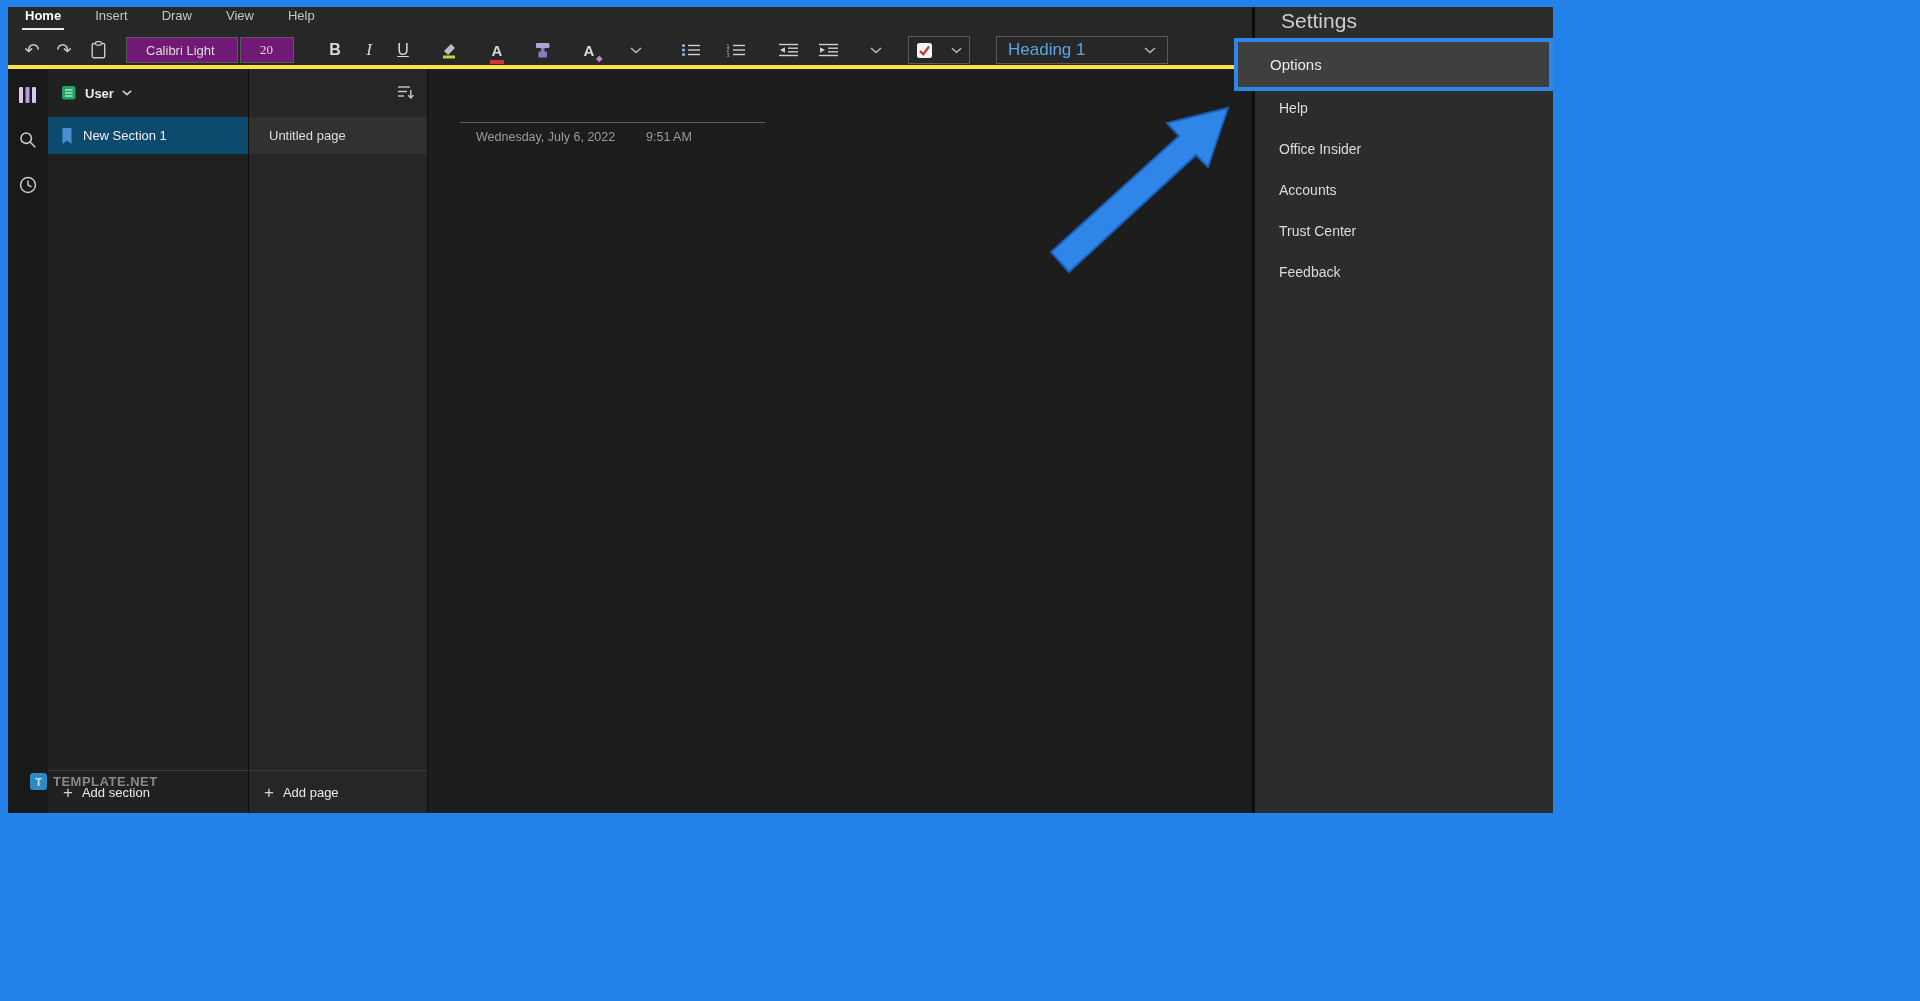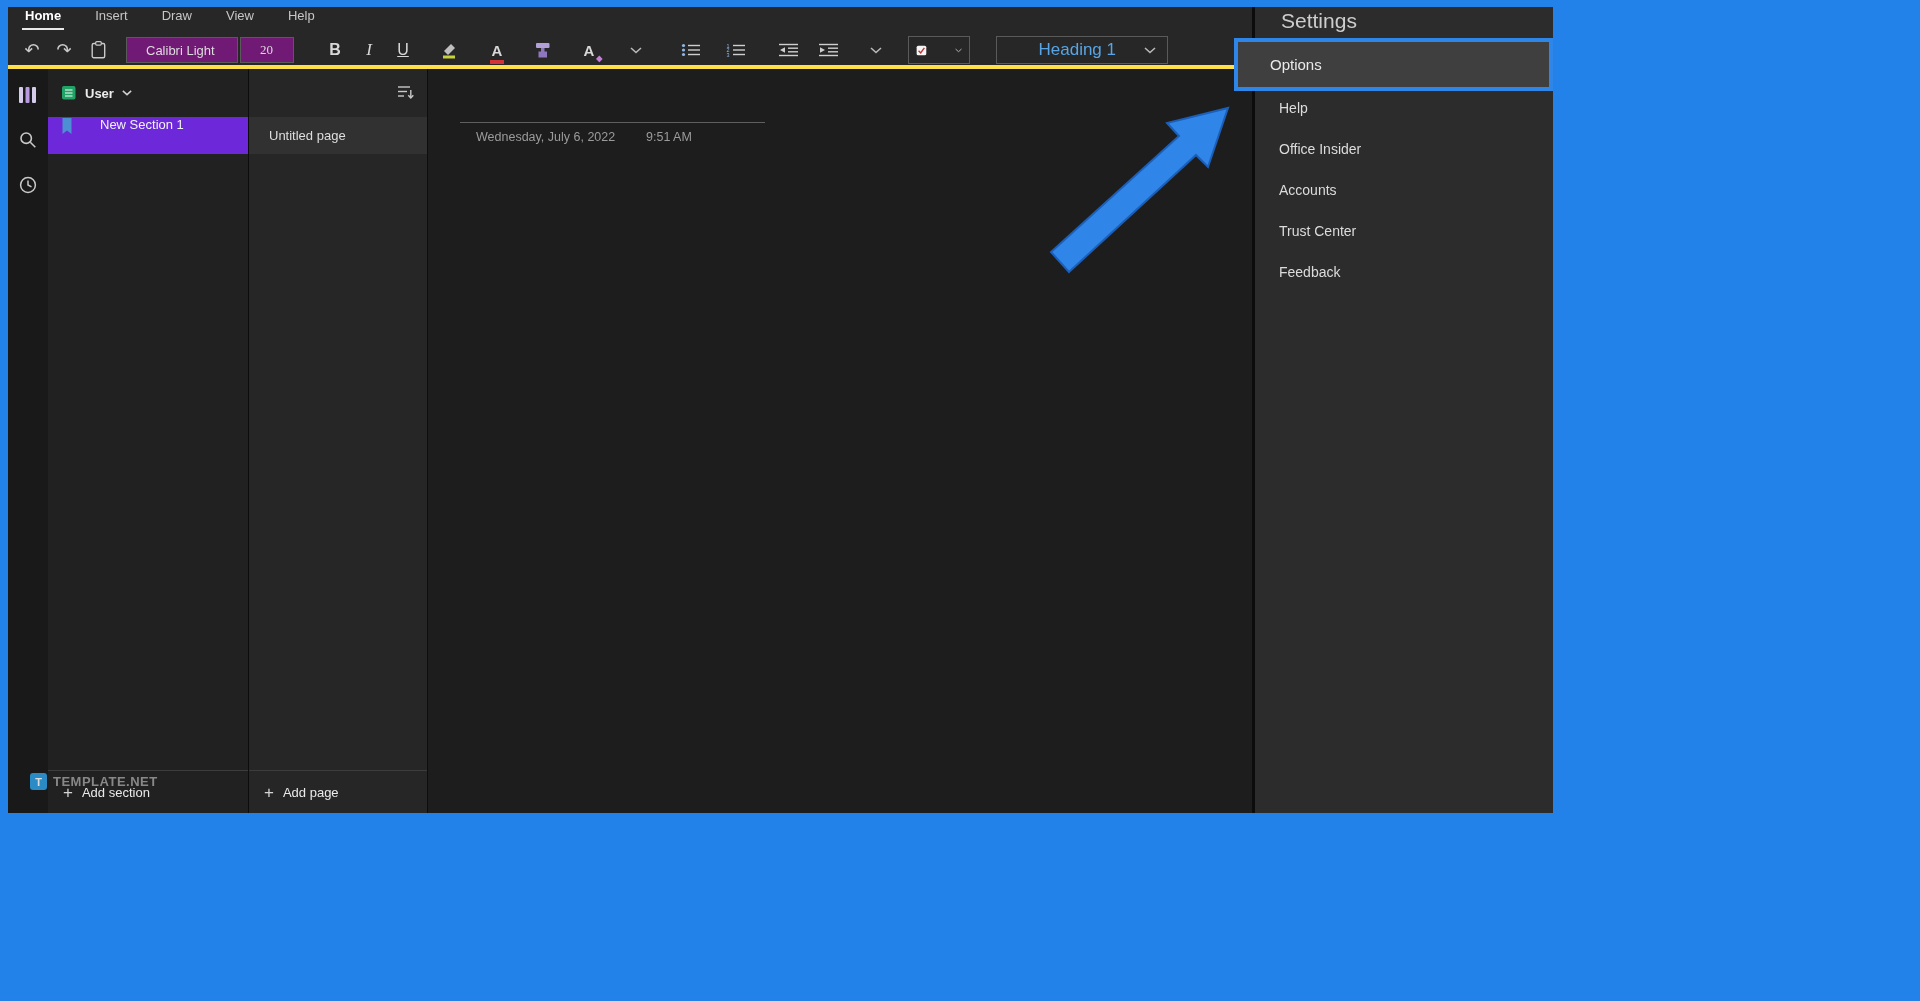--- a/index.html
+++ b/index.html
@@ -25,35 +25,35 @@
   .combo { height: 26px; background: #701a75; border: 1px solid #5a5a5a; display: flex; align-items: center; padding: 0 19px; color: #dcdcdc; font-size: 13px; justify-content: space-between; }
   .fname { width: 112px; margin-left: 10px; }
   .fsize { width: 54px; margin-left: 2px; font-family: Liberation Serif, serif; }
   .fmt-b { font-weight: 700; font-size: 16px; color: #d8d8d8; }
   .fmt-i { font-style: italic; font-family: "Liberation Serif", serif; font-size: 17px; color: #d8d8d8; }
   .fmt-u { text-decoration: underline; font-size: 16px; color: #d8d8d8; }
   .acolor { position: relative; font-size: 15px; font-weight: 600; color: #d8d8d8; }
   .acolor .bar { position: absolute; left: -2px; right: -2px; bottom: -5px; height: 4px; background: #d13438; }
   .aeffect { position: relative; font-size: 15px; font-weight: 600; color: #d8d8d8; }
   .aeffect .spark { position: absolute; right: -8px; bottom: -4px; font-size: 8px; color: #c57fd6; }
-  .dd { display: flex; align-items: center; justify-content: flex-end; border: 1px solid #5a5a5a; height: 28px; gap: 28px; }
+  .dd { display: flex; align-items: center; justify-content: space-between; border: 1px solid #5a5a5a; height: 28px; }
   .todo-dd { width: 62px; margin-left: 16px; padding: 0 7px; }
   .style-dd { width: 172px; margin-left: 26px; padding: 0 11px; }
   .style-label { color: #58a4e4; font-size: 17px; }
 
   
   .rail { position: absolute; left: 0; top: 62px; width: 40px; height: 744px; background: #191919; display: flex; flex-direction: column; align-items: center; padding-top: 10px; gap: 13px; }
   .rail-btn { width: 32px; height: 32px; display: flex; align-items: center; justify-content: center; }
 
   
   .sections { position: absolute; left: 40px; top: 62px; width: 201px; height: 744px; background: #212121; border-right: 1px solid #0d0d0d; }
   .pages { position: absolute; left: 241px; top: 62px; width: 179px; height: 744px; background: #262626; border-right: 1px solid #0d0d0d; }
   .nb-header { position: absolute; left: 0; top: 0; width: 100%; height: 48px; display: flex; align-items: center; padding-left: 13px; gap: 8px; }
   .nb-label { color: #ececec; font-size: 13px; font-weight: 700; }
-  .section-row { position: absolute; left: 0; top: 48px; width: 100%; height: 37px; background: #6d28d9; display: flex; align-items: flex-start; gap: 27px; padding-left: 13px; color: #f2f2f2; font-size: 13px; }
+  .section-row { position: absolute; left: 0; top: 48px; width: 100%; height: 37px; background: #0c4a6e; display: flex; align-items: center; gap: 10px; padding-left: 13px; color: #f2f2f2; font-size: 13px; }
   .page-row { position: absolute; left: 0; top: 48px; width: 100%; height: 37px; background: #313131; display: flex; align-items: center; padding-left: 20px; color: #dedede; font-size: 13px; }
   .sort-btn { position: absolute; right: 13px; top: 16px; }
   .panel-foot { position: absolute; left: 0; bottom: 0; width: 100%; height: 43px; border-top: 1px solid #3c3c3c; display: flex; align-items: center; padding-left: 15px; gap: 9px; color: #eaeaea; font-size: 13px; }
   .plus { font-size: 17px; color: #d5d5d5; line-height: 1; }
 
   
   .canvas { position: absolute; left: 420px; top: 62px; width: 824px; height: 744px; background: #1d1d1d; }
   .title-rule { position: absolute; left: 32px; top: 53px; width: 305px; height: 1px; background: #5f5f5f; }
   .date-text { position: absolute; left: 48px; top: 61px; color: #9b9b9b; font-size: 12.5px; }
   .time-text { position: absolute; left: 218px; top: 61px; color: #9b9b9b; font-size: 12.5px; }

